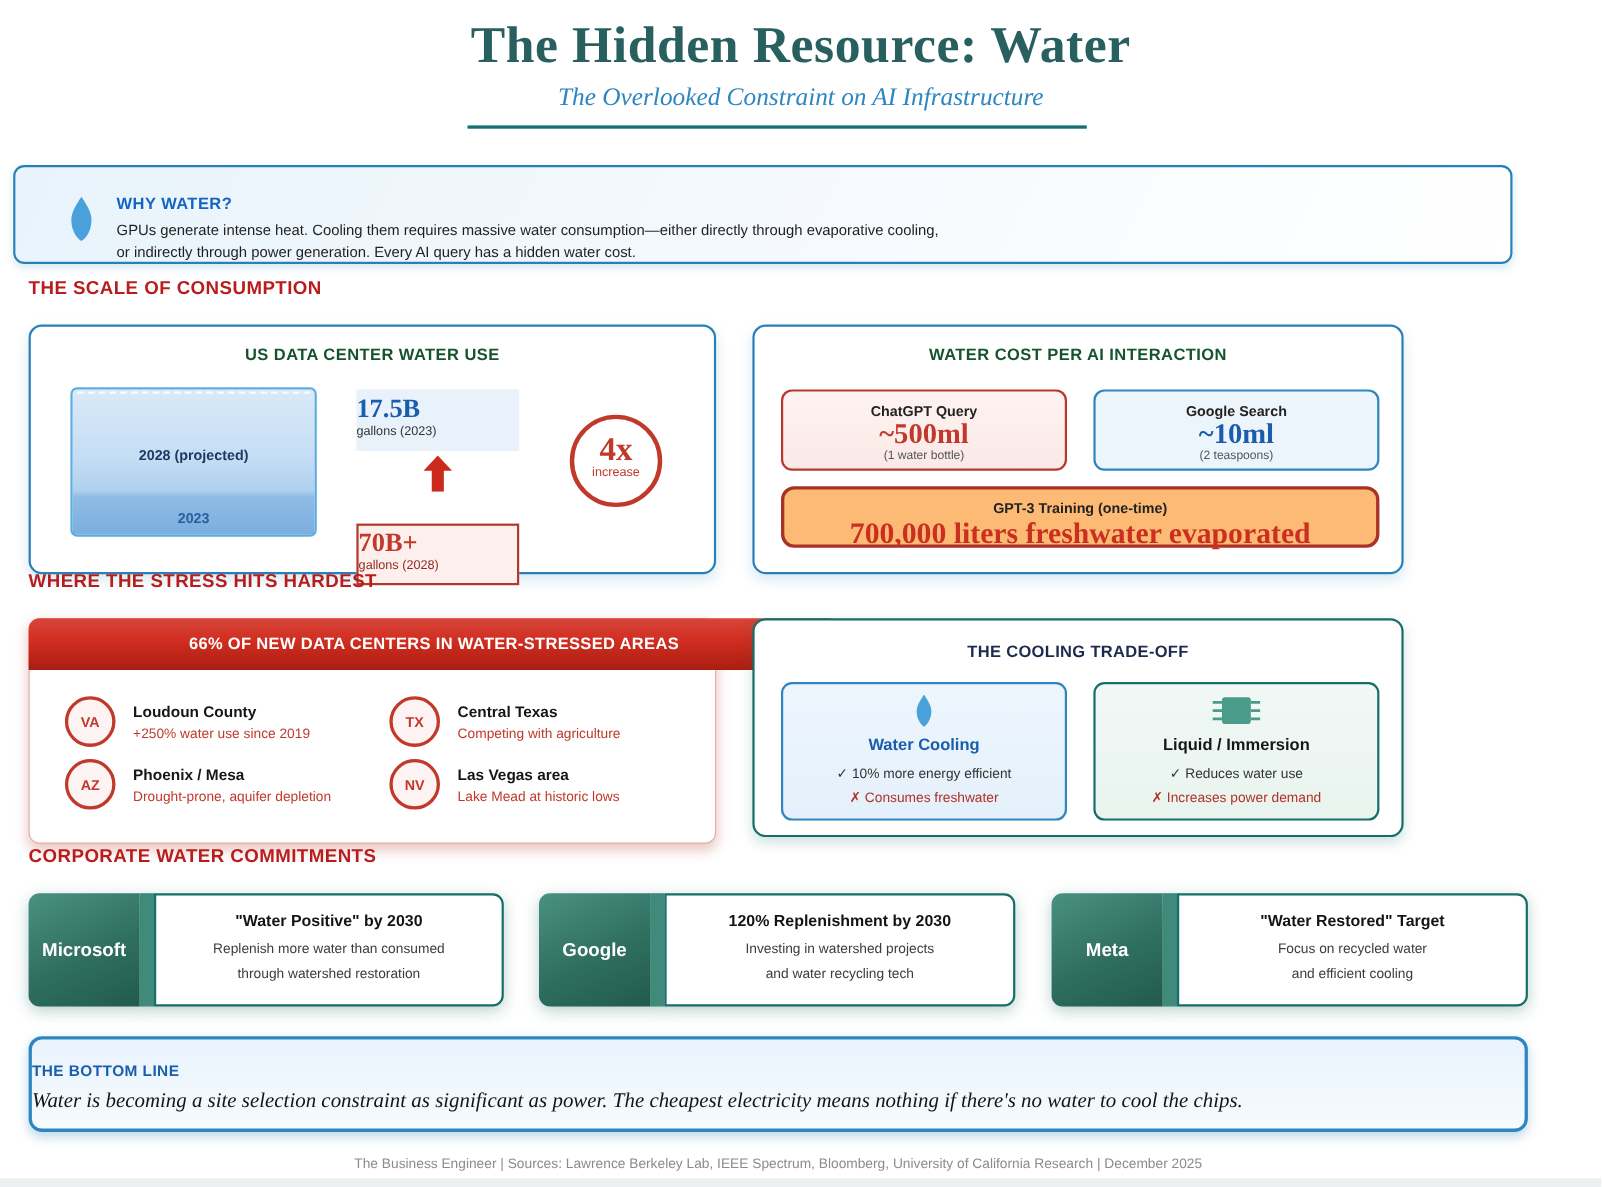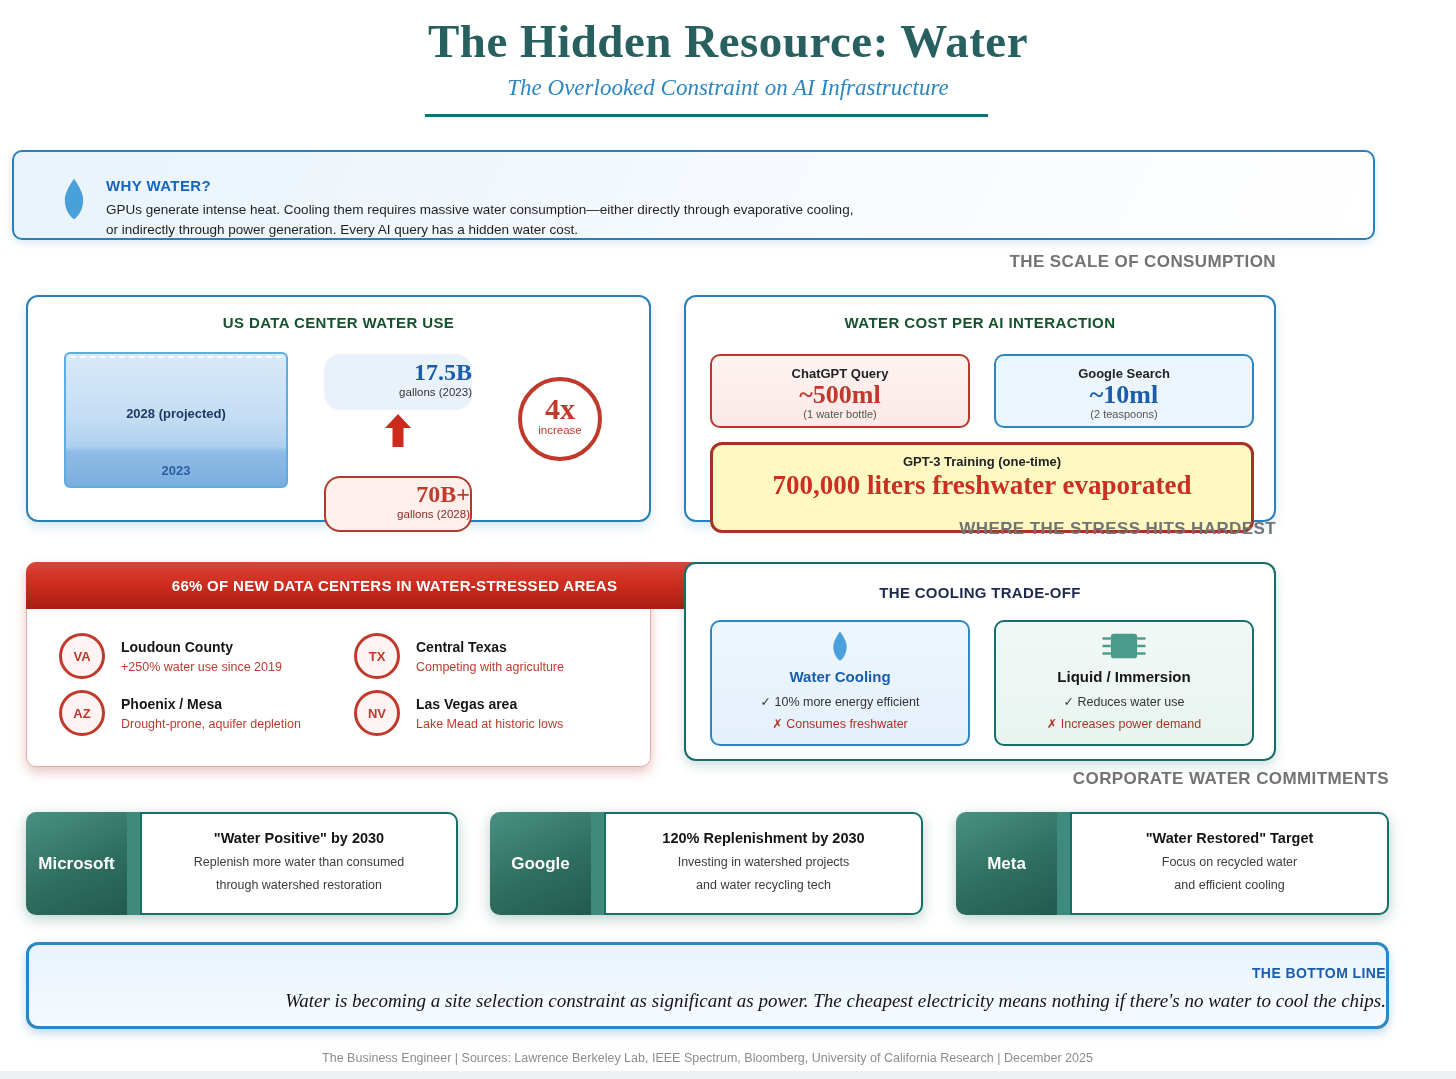--- a/index.html
+++ b/index.html
@@ -19,21 +19,21 @@
   
   .why-box { left:12px; top:150px; width:1363px; height:90px; border:2px solid #2980b9;
              border-radius:10px; background:linear-gradient(115deg,#e8f3fb 0%,#f6fafe 55%,#ffffff 100%);
              box-shadow:0 3px 8px rgba(41,128,185,.18); }
   .why-drop { left:49px; top:26px; }
   .why-content { left:92px; top:25px; }
   .why-heading { font-weight:700; font-size:15px; color:#1565c0; letter-spacing:.4px; margin-bottom:6px; }
   .why-line { font-size:13.5px; color:#1f1f1f; line-height:20px; }
 
   
-  .sec { text-align:right; font-weight:700; font-size:17px; color:#737373; letter-spacing:.4px; z-index:5; }
+  .sec { text-align:left; font-weight:700; font-size:17px; color:#b91c1c; letter-spacing:.4px; z-index:5; }
   .sec-scale { left:26px; top:252px; width:1250px; }
   .sec-stress { left:26px; top:519px; width:1250px; }
   .sec-corp { left:26px; top:769px; width:1363px; }
 
   
   .panel { background:#fff; border:2px solid #2980b9; border-radius:12px;
            box-shadow:0 5px 12px rgba(41,128,185,.18); }
   .box-left { left:26px; top:295px; width:625px; height:227px; }
   .box-right { left:684px; top:295px; width:592px; height:227px; }
   .panel-heading { top:17px; left:0; width:100%; text-align:center; font-weight:700;
@@ -42,21 +42,21 @@
   
   .chart { left:36px; top:55px; width:224px; height:136px; border:2px solid #5dade2; border-radius:6px;
            background:linear-gradient(180deg,#d9eaf8 0%,#c4ddf4 48%,#aed0ee 70%,#8fbbe5 74%,#7bafdf 100%); }
   .chart::before { content:""; position:absolute; left:4px; right:4px; top:2px;
                    border-top:2px dashed rgba(255,255,255,.8); }
   .chart-top-label { top:52px; left:0; width:100%; text-align:center; font-weight:700;
                      font-size:13px; color:#1e3a63; }
   .chart-bottom-label { bottom:8px; left:0; width:100%; text-align:center; font-weight:700;
                         font-size:13px; color:#2c5e9e; }
 
-  .stat { left:296px; width:148px; height:56px; border-radius:16px; text-align:right; padding-top:5px; }
+  .stat { left:296px; width:148px; height:56px; border-radius:0; text-align:left; padding-top:5px; }
   .stat-2023 { top:57px; background:#e9f2fb; }
   .stat-2028 { top:155px; background:#fcefec; border:2px solid #b03a2e; padding-top:3px;margin-top:24px; }
   .stat-value { font-family:"Liberation Serif", serif; font-weight:700; font-size:24px; line-height:27px; }
   .stat-2023 .stat-value { color:#1a5dad; }
   .stat-2028 .stat-value { color:#c0392b; }
   .stat-label { font-size:11.5px; }
   .stat-2023 .stat-label { color:#333; }
   .stat-2028 .stat-label { color:#8f2a21; }
   .up-arrow { left:357px; top:117px; }
 
@@ -65,22 +65,22 @@
   .mult-value { font-family:"Liberation Serif", serif; font-weight:700; font-size:30px;
                 line-height:30px; color:#c0392b; }
   .mult-label { font-size:11.5px; color:#c0392b; }
 
   
   .cost-card { text-align:center; border-radius:10px; padding-top:10px; }
   .card-chatgpt { left:24px; top:57px; width:260px; height:74px; border:2px solid #b8382c;
                   background:linear-gradient(180deg,#fdf3f1,#fbe9e6); }
   .card-google  { left:308px; top:57px; width:260px; height:74px; border:2px solid #2e86c1;
                   background:#edf5fc; }
-  .card-gpt3 { left:24px; top:145px; width:544px; height:91px; border:3px solid #a93226;
-               border-radius:12px; background:#fef9c3; text-align:center; padding-top:9px; }
+  .card-gpt3 { left:24px; top:145px; width:544px; height:56px; border:3px solid #a93226;
+               border-radius:12px; background:#fdba74; text-align:center; padding-top:9px; }
   .cost-title { font-weight:700; font-size:13px; color:#222; }
   .cost-value { font-family:"Liberation Serif", serif; font-weight:700; font-size:26px; line-height:27px; }
   .card-chatgpt .cost-value { color:#c0392b; }
   .card-google .cost-value { color:#1a5dad; }
   .cost-note { font-size:11px; color:#555; }
   .gpt3-value { font-family:"Liberation Serif", serif; font-weight:700; font-size:27px;
                 line-height:32px; color:#cb2f22; }
 
   
   .red-box { left:26px; top:562px; width:625px; height:205px; border-radius:10px; background:#fff;
@@ -122,21 +122,21 @@
                border-radius:0 10px 10px 0; text-align:center; padding-top:16px; }
   .corp-title { font-weight:700; font-size:14.5px; color:#141414; margin-bottom:5px; }
   .corp-line { font-size:12.5px; color:#3c3c3c; line-height:23px; }
   .corp-ms { left:26px; width:432px; }
   .corp-gg { left:490px; width:433px; }
   .corp-mt { left:956px; width:433px; }
 
   
   .bottom-box { left:26px; top:942px; width:1363px; height:87px; border:3px solid #2e86c1;
                 border-radius:12px; background:linear-gradient(180deg,#e9f3fc,#f6fbff);
-                box-shadow:0 4px 10px rgba(41,128,185,.3); text-align:right;padding-left:24px; }
+                box-shadow:0 4px 10px rgba(41,128,185,.3); text-align:left; }
   .bottom-heading { margin-top:20px; font-weight:700; font-size:14px; color:#1a5dad; letter-spacing:.4px; }
   .bottom-text { margin-top:9px; font-family:"Liberation Serif", serif; font-style:italic;
                  font-size:19px; color:#141414; }
 
   .footer { top:1051px; left:26px; width:1363px; text-align:center; font-size:12.5px; color:#8c8c8c; }
   .bottom-strip { left:0; top:1071px; width:1456px; height:8px; background:#edf0f0; }
 </style>
 </head>
 <body>
 

